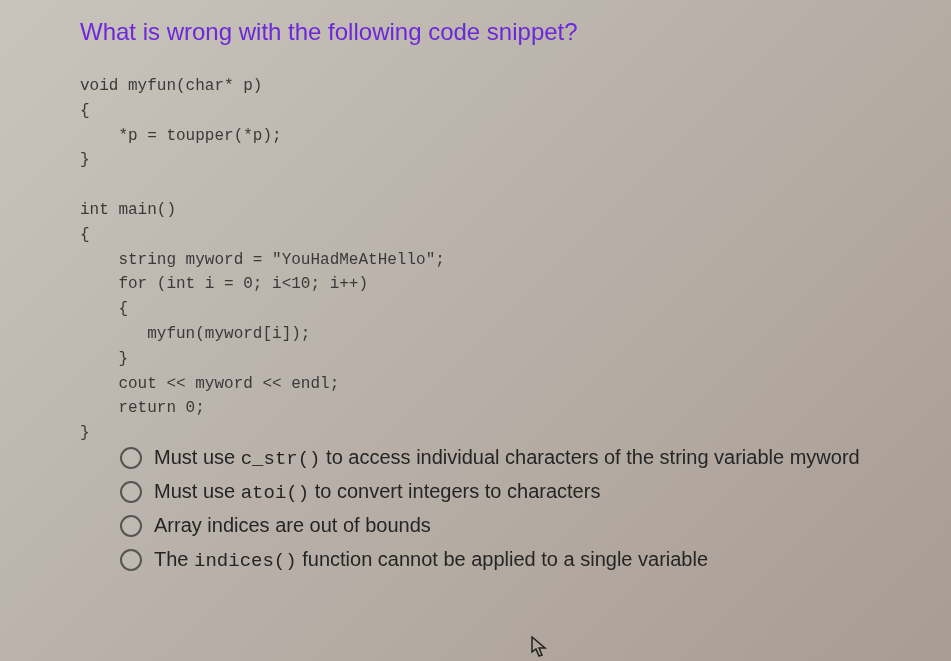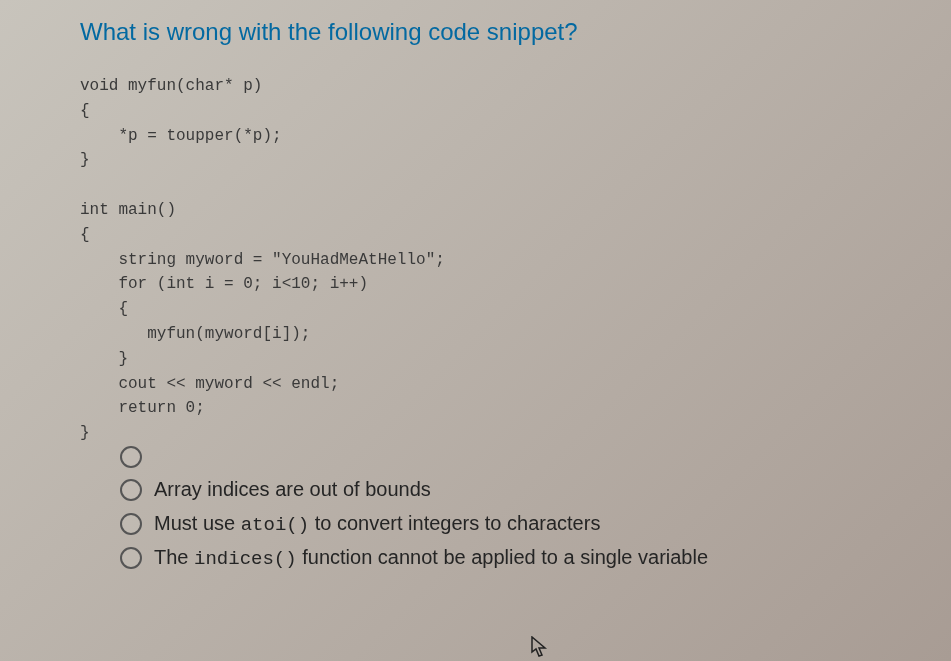--- a/index.html
+++ b/index.html
@@ -12,21 +12,21 @@
     color: #2a2a2a;
     overflow: hidden;
     position: relative;
   }
   .page {
     padding: 18px 40px 0 80px;
   }
   .question-title {
     font-size: 24px;
     font-weight: 400;
-    color: #0369a1;
+    color: #6d28d9;
     margin: 0 0 28px 0;
   }
   .code-block {
     font-family: "Consolas", "Courier New", monospace;
     font-size: 16px;
     line-height: 1.55;
     color: #3a3a3a;
     white-space: pre;
   }
   .options {
@@ -83,31 +83,34 @@
     {
        myfun(myword[i]);
     }
     cout &lt;&lt; myword &lt;&lt; endl;
     return 0;
 }</div>
 
   <div class="options">
     <div class="option-row">
       <div class="radio"></div>
-    </div>
-    <div class="option-row">
-      <div class="radio"></div>
       <div class="option-text">
-        <span>Array indices are out of bounds</span><span class="mono"></span><span></span>
+        <span>Must use </span><span class="mono">c_str()</span><span> to access individual characters of the string variable myword</span>
       </div>
     </div>
     <div class="option-row">
       <div class="radio"></div>
       <div class="option-text">
         <span>Must use </span><span class="mono">atoi()</span><span> to convert integers to characters</span>
+      </div>
+    </div>
+    <div class="option-row">
+      <div class="radio"></div>
+      <div class="option-text">
+        <span>Array indices are out of bounds</span><span class="mono"></span><span></span>
       </div>
     </div>
     <div class="option-row">
       <div class="radio"></div>
       <div class="option-text">
         <span>The </span><span class="mono">indices()</span><span> function cannot be applied to a single variable</span>
       </div>
     </div>
   </div>
 </div>

